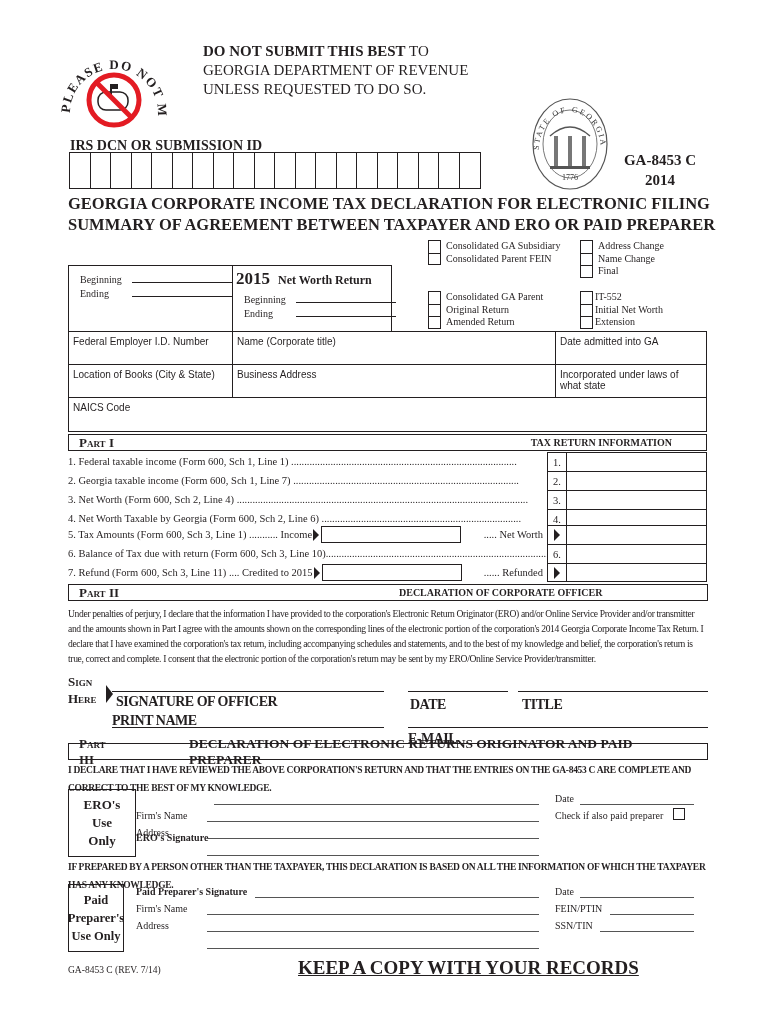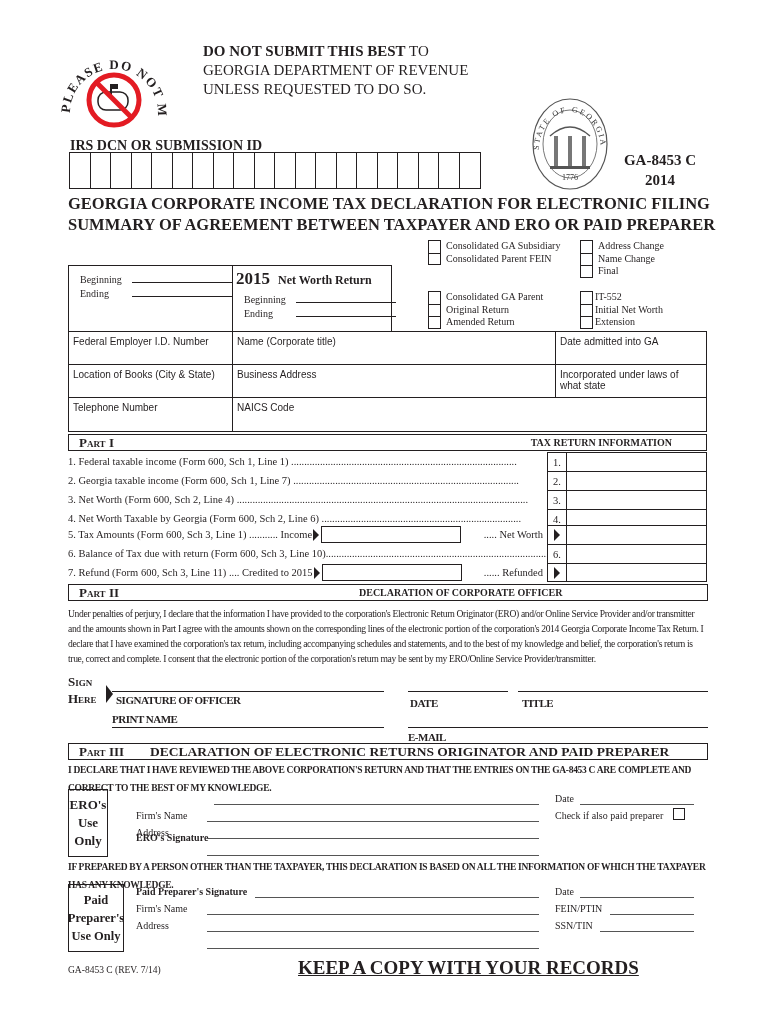--- a/index.html
+++ b/index.html
@@ -43,37 +43,37 @@
   
   .grid { left: 68px; top: 331px; width: 639px; border: 1px solid #231f20; }
   .grow { display: flex; height: 33px; border-bottom: 1px solid #231f20; }
   .grow:last-child { border-bottom: none; }
   .gc { font-family: "Liberation Sans", "DejaVu Sans", sans-serif; font-size: 10px; padding: 4px 4px; line-height: 11px; }
   .gc1 { width: 164px; border-right: 1px solid #231f20; }
   .gc2 { width: 323px; border-right: 1px solid #231f20; position: relative; }
   .gc3 { flex: 1; }
 
   
-  .parthdr { border: 1px solid #231f20; height: 17px; display: flex; align-items: center; padding: 0 10px; font-weight: bold; }
+  .parthdr { border: 1px solid #231f20; height: 17px; display: flex; align-items: center; padding: 0 10px; font-weight: bold; gap: 40px; }
   .partlbl { font-size: 13px; font-variant: small-caps; }
   .parttitle { font-size: 10px; }
 
   
   .line { left: 68px; width: 639px; height: 19px; font-size: 10.5px; display: flex; align-items: center; }
   .line .txt { flex: 1; white-space: nowrap; overflow: hidden; }
   .numbox { width: 20px; height: 19px; border: 1px solid #231f20; border-bottom: none; display: flex; align-items: center; justify-content: center; font-size: 10.5px; }
   .amtbox { width: 140px; height: 19px; border: 1px solid #231f20; border-left: none; border-bottom: none; }
   .lastline .numbox, .lastline .amtbox { border-bottom: 1px solid #231f20; }
   .tri { width: 0; height: 0; border-top: 6px solid transparent; border-bottom: 6px solid transparent; border-left: 6px solid #231f20; }
   .inbox { width: 140px; height: 17px; border: 1px solid #231f20; margin: 0 2px; }
 
   .decl { left: 68px; top: 606px; width: 640px; font-size: 9.6px; line-height: 15px; letter-spacing: -0.35px; }
   .sign { font-size: 13px; font-weight: bold; font-variant: small-caps; line-height: 17px; }
   .sigline { border-top: 1px solid #231f20; }
-  .siglbl { font-size: 11px; font-weight: bold; letter-spacing: -0.5px; }
+  .siglbl { font-size: 14px; font-weight: bold; letter-spacing: -0.5px; }
 
   .caps { font-size: 9.5px; font-weight: bold; letter-spacing: -0.3px; line-height: 18px; }
   .usebox { border: 1.5px solid #231f20; text-align: center; font-weight: bold; font-size: 13px; line-height: 18px; display: flex; align-items: center; justify-content: center; }
   .fld { font-size: 10px; white-space: nowrap; }
   .uline { border-bottom: 1px solid #555; height: 1px; }
   .keep { left: 298px; top: 957px; font-size: 19px; font-weight: bold; text-decoration: underline; }
   .rev { left: 68px; top: 965px; font-size: 9.5px; }
 </style>
 </head>
 <body>
@@ -233,21 +233,20 @@
     <div class="gc gc1">Federal Employer I.D. Number</div>
     <div class="gc gc2">Name (Corporate title)</div>
     <div class="gc gc3">Date admitted into GA</div>
   </div>
   <div class="grow">
     <div class="gc gc1">Location of Books (City &amp; State)</div>
     <div class="gc gc2">Business Address</div>
     <div class="gc gc3">Incorporated under laws of what state</div>
   </div>
   <div class="grow">
-    <div class="gc gc1">Telephone Number</div>
     <div class="gc gc3">NAICS Code</div>
   </div>
 </div>
 
 <div class="abs parthdr" style="left:68px; top:434px; width:639px; justify-content:space-between; padding-right:34px;">
   <span class="partlbl">Part I</span>
   <span class="parttitle">TAX RETURN INFORMATION</span>
 </div>
 
 <div id="part1lines">
@@ -323,21 +322,21 @@
 <div class="abs sigline" style="left:408px; top:727px; width:300px; border-top-width:1.5px;"></div>
 <div class="abs siglbl" style="left:408px; top:731px;">E-MAIL</div>
 
 <div class="abs parthdr" style="left:68px; top:743px; width:640px; height:17px; padding-left:10px;">
   <span class="partlbl">Part III</span>
   <span class="parttitle" style="margin-left:26px; font-size:13.5px;">DECLARATION OF ELECTRONIC RETURNS ORIGINATOR AND PAID PREPARER</span>
 </div>
 
 <div class="abs caps" style="left:68px; top:761px; width:640px;">I DECLARE THAT I HAVE REVIEWED THE ABOVE CORPORATION'S RETURN AND THAT THE ENTRIES ON THE GA-8453 C ARE COMPLETE AND CORRECT TO THE BEST OF MY KNOWLEDGE.</div>
 
-<div class="abs usebox" style="left:68px; top:789px; width:40px; height:68px;">
+<div class="abs usebox" style="left:68px; top:789px; width:68px; height:68px;">
   <div>
       <div>ERO's</div>
       <div>Use</div>
       <div>Only</div>
     </div>
 </div>
 <div class="abs fld b" style="left:136px; top:832px;">ERO's Signature</div>
 <div class="abs uline" style="left:214px; top:804px; width:325px;"></div>
 <div class="abs fld" style="left:136px; top:810px;">Firm's Name</div>
 <div class="abs uline" style="left:207px; top:821px; width:332px;"></div>

